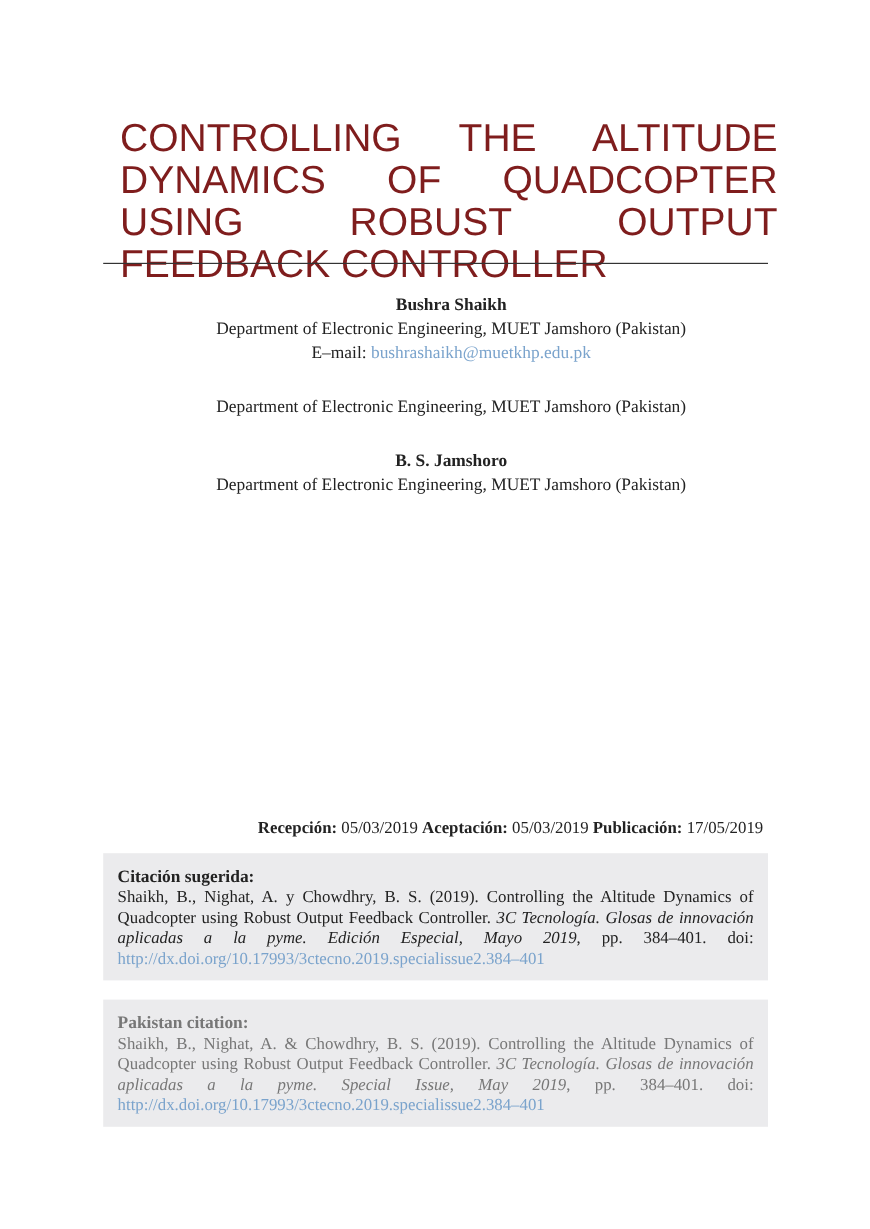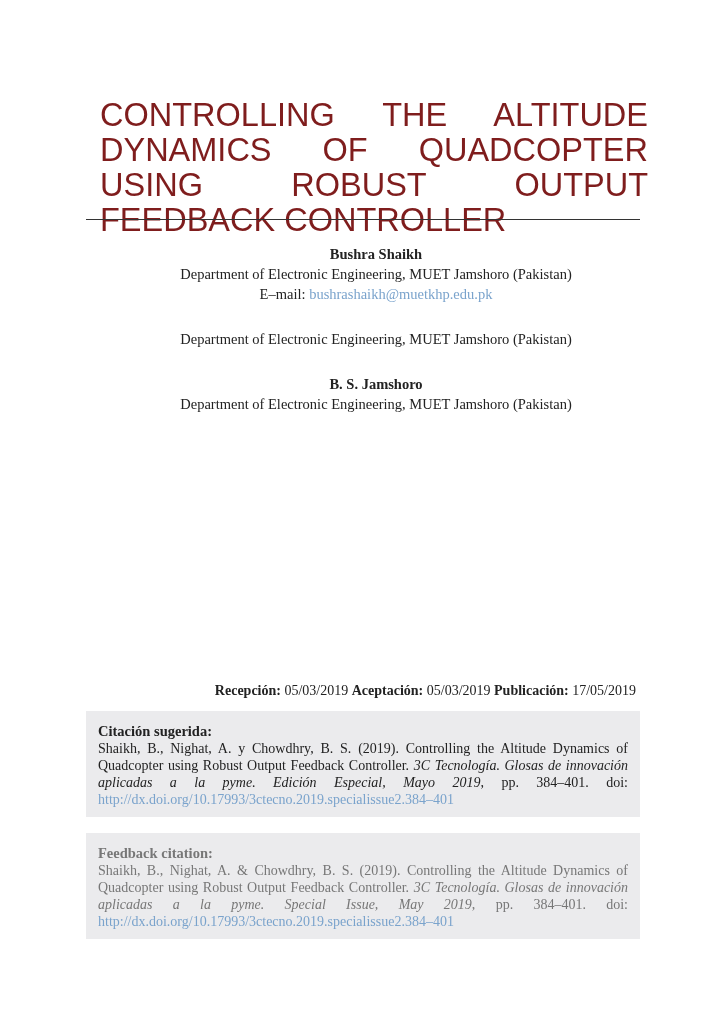--- a/index.html
+++ b/index.html
@@ -58,15 +58,15 @@
   <b>Publicación:</b>
   <span>17/05/2019</span>
 </div>
 
 <div class="cite-box cite-es">
   <div class="cite-head">Citación sugerida:</div>
   <div class="cite-body"><span>Shaikh, B., Nighat, A. y Chowdhry, B. S. (2019). Controlling the Altitude Dynamics of Quadcopter using Robust Output Feedback Controller. </span><i>3C Tecnología. Glosas de innovación aplicadas a la pyme. Edición Especial, Mayo 2019</i><span>, pp. 384–401. doi: </span><span class="link">http://dx.doi.org/10.17993/3ctecno.2019.specialissue2.384–401</span></div>
 </div>
 
 <div class="cite-box cite-en">
-  <div class="cite-head">Feedback citation:</div>
+  <div class="cite-head">Pakistan citation:</div>
   <div class="cite-body"><span>Shaikh, B., Nighat, A. &amp; Chowdhry, B. S. (2019). Controlling the Altitude Dynamics of Quadcopter using Robust Output Feedback Controller. </span><i>3C Tecnología. Glosas de innovación aplicadas a la pyme. Special Issue, May 2019</i><span>, pp. 384–401. doi: </span><span class="link">http://dx.doi.org/10.17993/3ctecno.2019.specialissue2.384–401</span></div>
 </div>
 
 </body></html>

